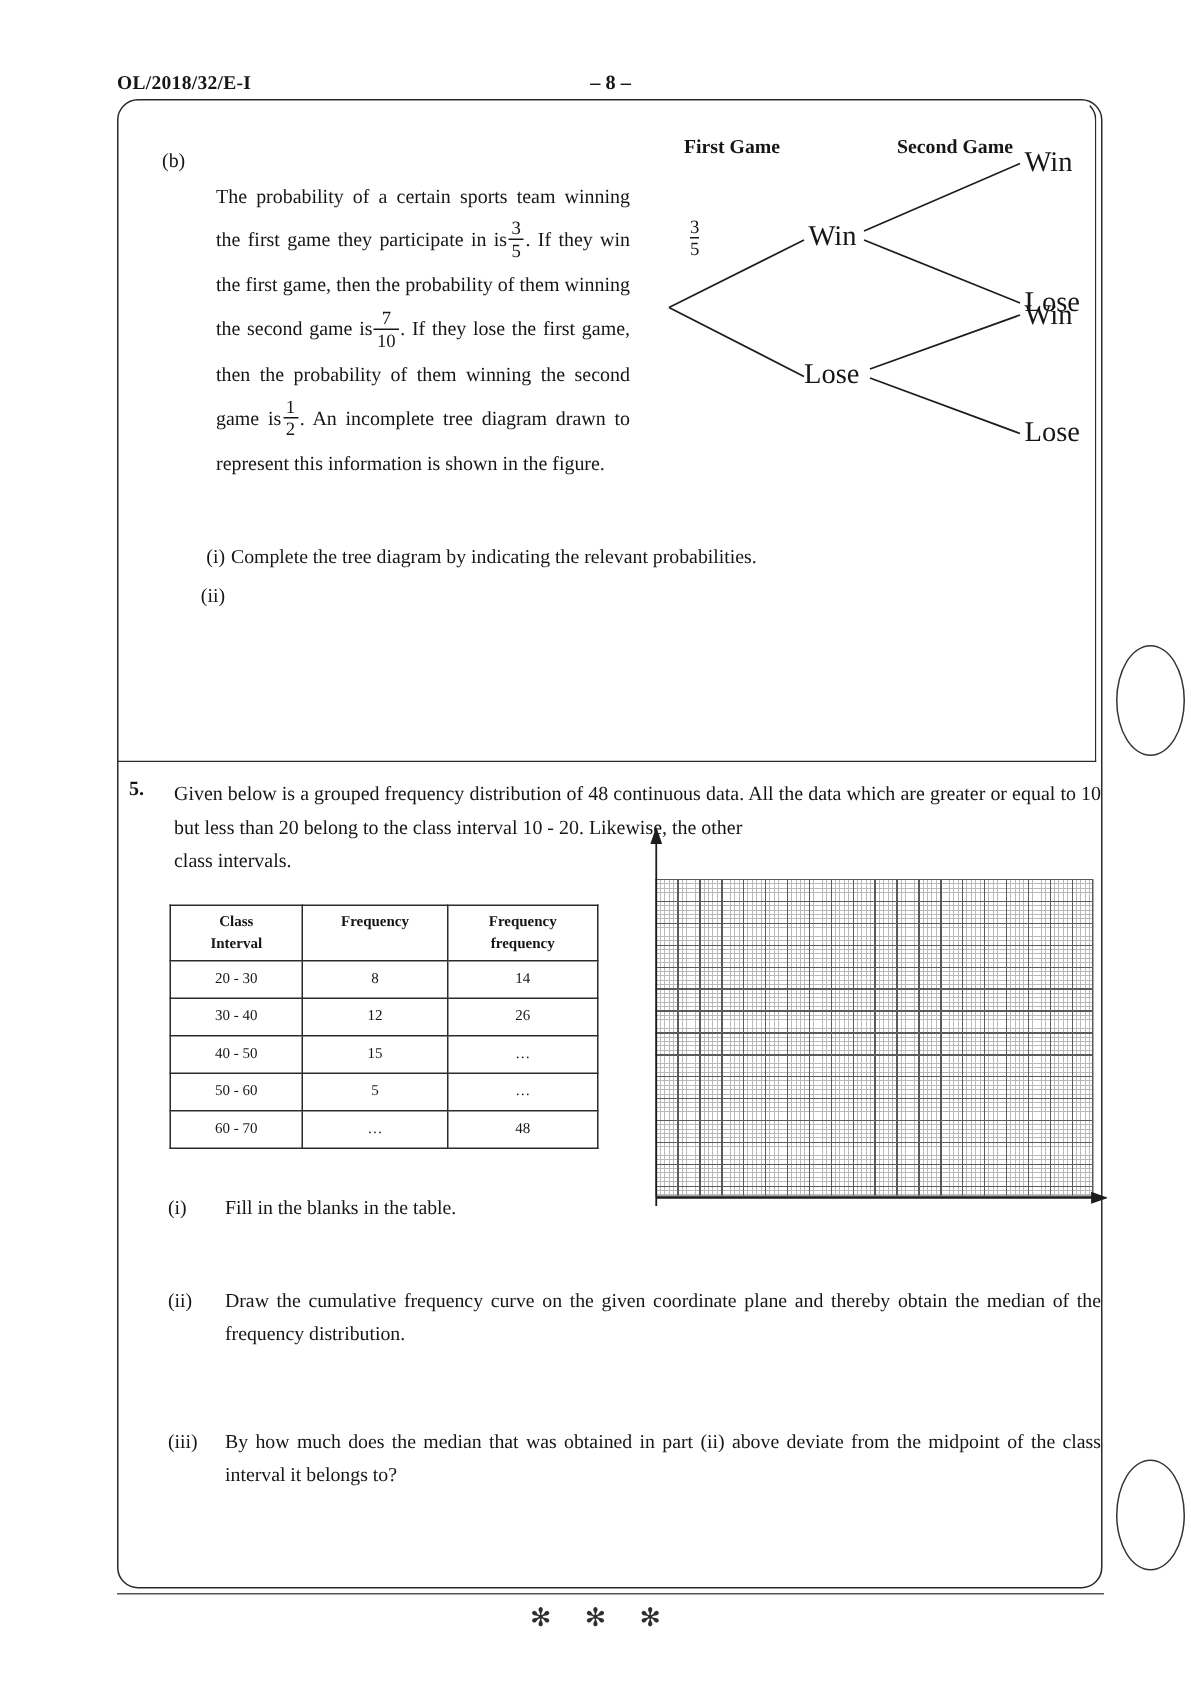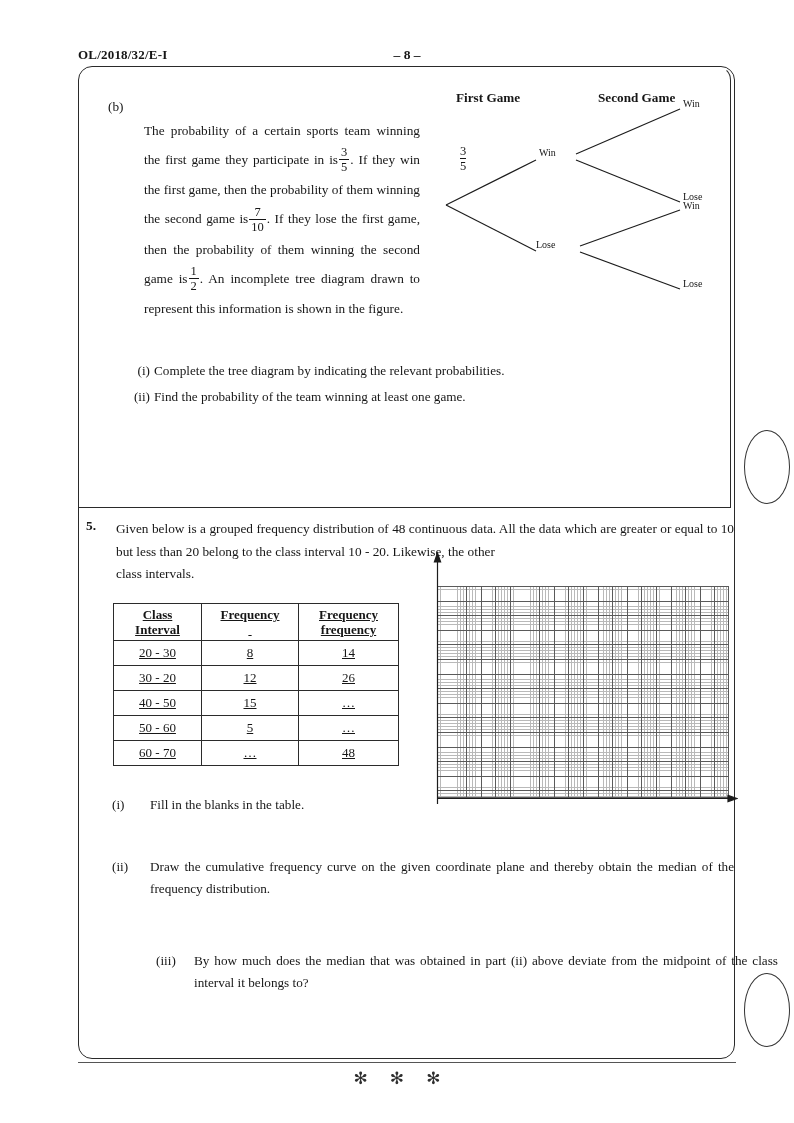--- a/index.html
+++ b/index.html
@@ -62,21 +62,21 @@
   .frac .den{display:block;border-top:1.1px solid #161616;padding:0 2px;}
 
   
   .tree{position:absolute;left:432px;top:84px;width:300px;height:230px;}
   .tree .hd{
     position:absolute;font-weight:bold;font-size:13.2px;white-space:nowrap;
   }
   .tree .hd.first{left:24px;top:6px;}
   .tree .hd.second{left:166px;top:6px;}
   .tree .node{
-    position:absolute;font-size:10px;white-space:nowrap;
+    position:absolute;font-size:19px;white-space:nowrap;
   }
   .tree svg{position:absolute;left:0;top:0;}
   .tree .fr{
     position:absolute;left:28px;top:60px;
     text-align:center;font-size:12.5px;line-height:1.12;
   }
   .tree .fr .num{display:block;}
   .tree .fr .den{display:block;border-top:1.1px solid #161616;}
 
   
@@ -95,22 +95,21 @@
   .q5text{
     position:absolute;left:116px;top:518px;width:618px;
     font-size:13.3px;line-height:22.5px;text-align:justify;
   }
   .q5text .last{text-align:left;}
 
   
   .ftable{
     position:absolute;left:113px;top:603px;
     border-collapse:collapse;
-    font-size:13px;
-    text-decoration:underline;
+    font-size:10px;
   }
   .ftable th,.ftable td{
     border:1.1px solid #2b2b2b;
     text-align:center;
     padding:2px 4px;
     font-weight:normal;
   }
   .ftable th{font-weight:bold;line-height:15px;padding:3px 7px;}
   .ftable td{height:20px;line-height:18px;}
   .ftable .c0{width:73px;}
@@ -134,21 +133,21 @@
   }
   .graph-wrap svg{position:absolute;left:0;top:0;}
 
   
   .s5{position:absolute;font-size:13.2px;line-height:22px;}
   .s5 .rn{position:absolute;left:0;top:0;width:30px;text-align:left;}
   .s5 .tx{display:block;padding-left:38px;font-family:Liberation Serif, serif;}
   .s5-i{left:112px;top:794px;width:400px;}
   .s5-ii{left:112px;top:856px;width:622px;}
   .s5-ii .tx{text-align:justify;}
-  .s5-iii{left:112px;top:950px;width:622px;margin-left:44px;}
+  .s5-iii{left:112px;top:950px;width:622px;}
   .s5-iii .tx{text-align:justify;}
 
   
   .oval{position:absolute;border:1.2px solid #333;border-radius:50%;}
   .oval-1{left:744px;top:430px;width:44px;height:72px;}
   .oval-2{left:744px;top:973px;width:44px;height:72px;}
 
   
   .foot-rule{
     position:absolute;left:78px;top:1062px;width:658px;height:0;
@@ -210,21 +209,20 @@
     <span class="node" style="left:251px;top:194px;">Lose</span>
   </div>
 
   <div class="sub-b">
     <div class="row">
       <span class="rn">(i)</span>
       <span>Complete the tree diagram by indicating the relevant probabilities.</span>
     </div>
     <div class="row">
       <span class="rn">(ii)</span>
-      <span>Find the probability of the team winning at least one game.</span>
     </div>
   </div>
 
   <div class="q5num">5.</div>
   <div class="q5text">
     <span>Given below is a grouped frequency distribution of 48 continuous data. All the data which are greater or equal to 10 but less than 20 belong to the class interval 10 - 20. Likewise, the other</span>
     <div class="last">class intervals.</div>
   </div>
 
   <table class="ftable">
@@ -244,21 +242,21 @@
         </th>
       </tr>
     </thead>
     <tbody>
       <tr>
         <td>20 - 30</td>
         <td>8</td>
         <td>14</td>
       </tr>
       <tr>
-        <td>30 - 20</td>
+        <td>30 - 40</td>
         <td>12</td>
         <td>26</td>
       </tr>
       <tr>
         <td>40 - 50</td>
         <td>15</td>
         <td>…</td>
       </tr>
       <tr>
         <td>50 - 60</td>

